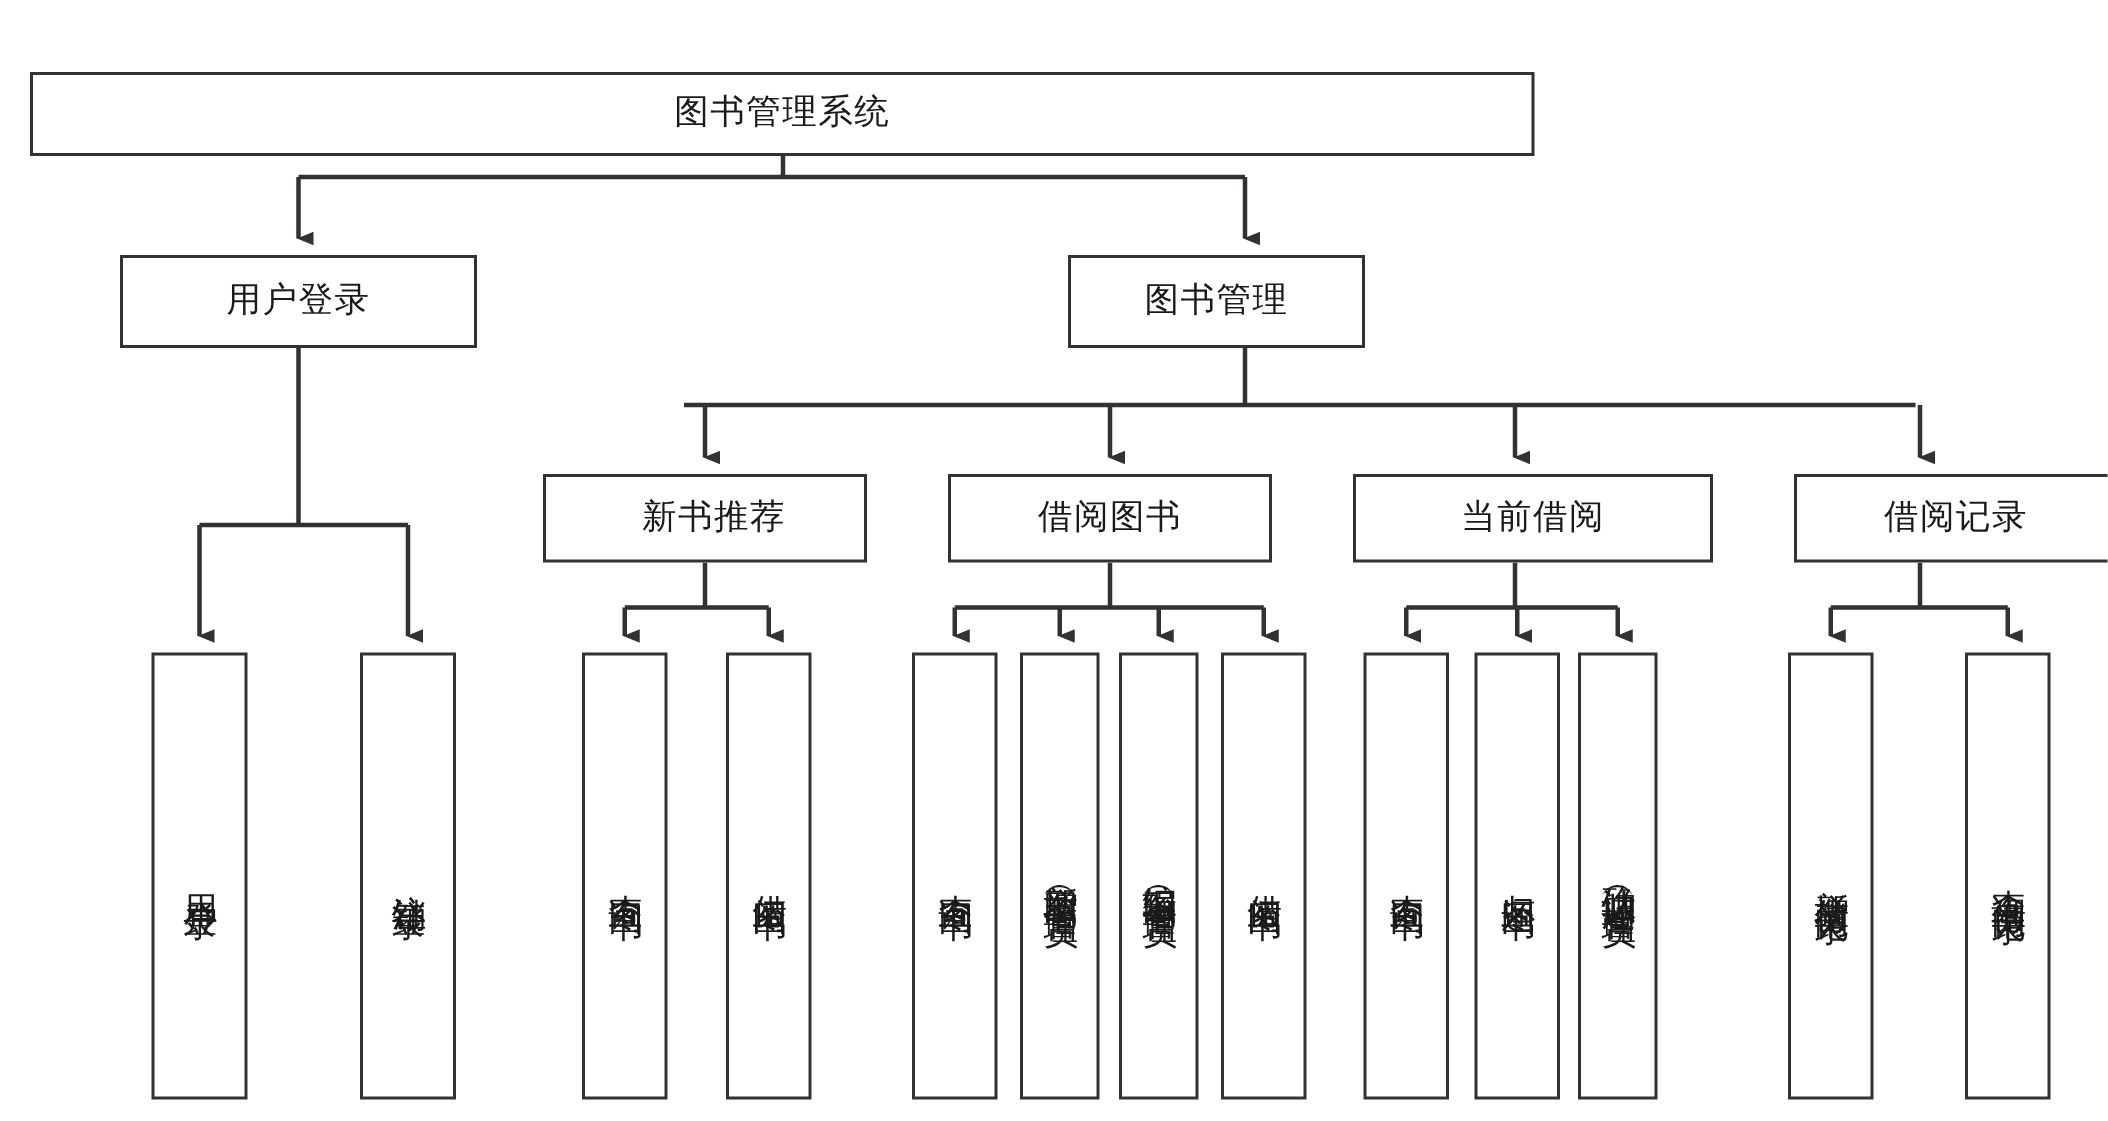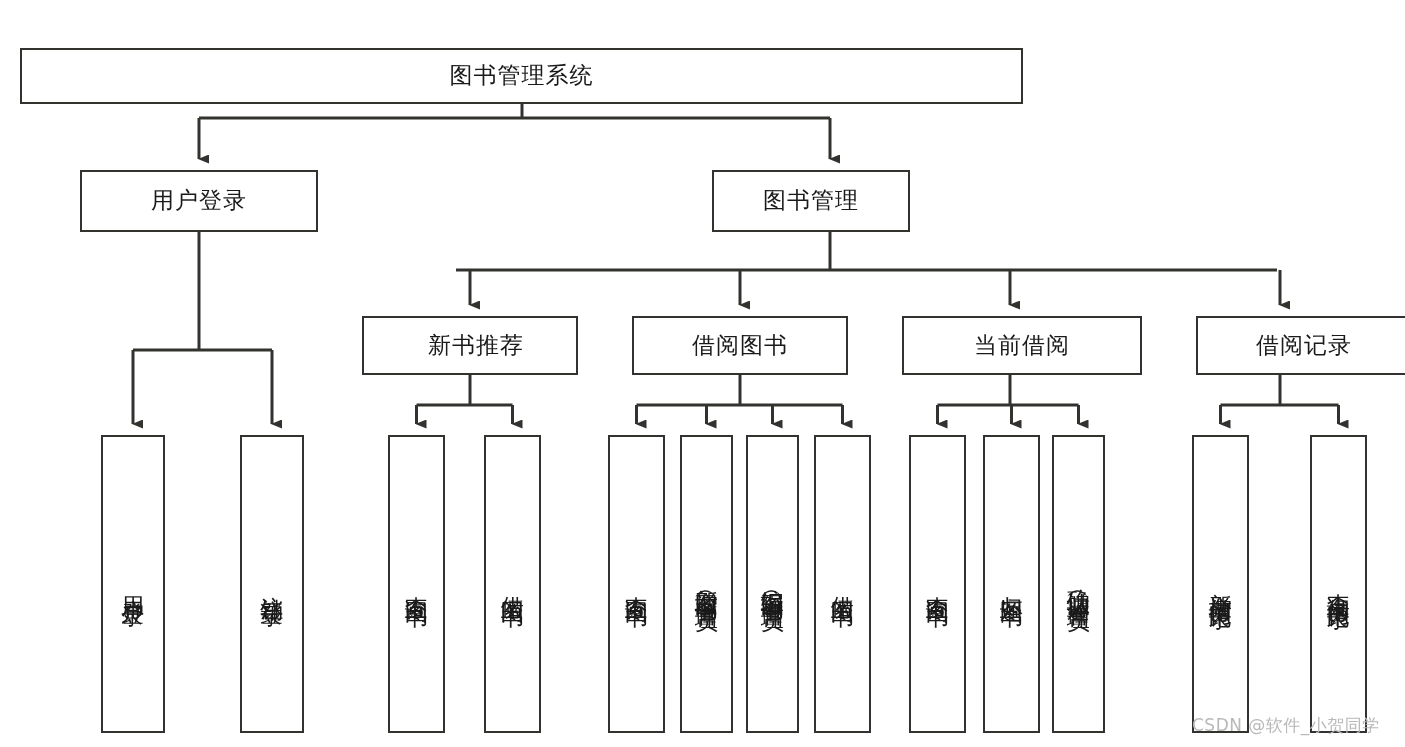--- a/index.html
+++ b/index.html
@@ -175,14 +175,13 @@
         <span class="node-label">确认归还（管理员）</span>
       </div>
       <div class="node-box vert" style="left: 1192px; top: 435px; width: 57px; height: 298px;">
         <span class="node-label">新增借阅记录</span>
       </div>
       <div class="node-box vert" style="left: 1310px; top: 435px; width: 57px; height: 298px;">
         <span class="node-label">查询借阅记录</span>
       </div>
     </div>
 
-  <div class="watermark" style="left:1192px; top:714px;">CSDN @软件_小贺同学</div>
 </div>
 
 </body></html>

